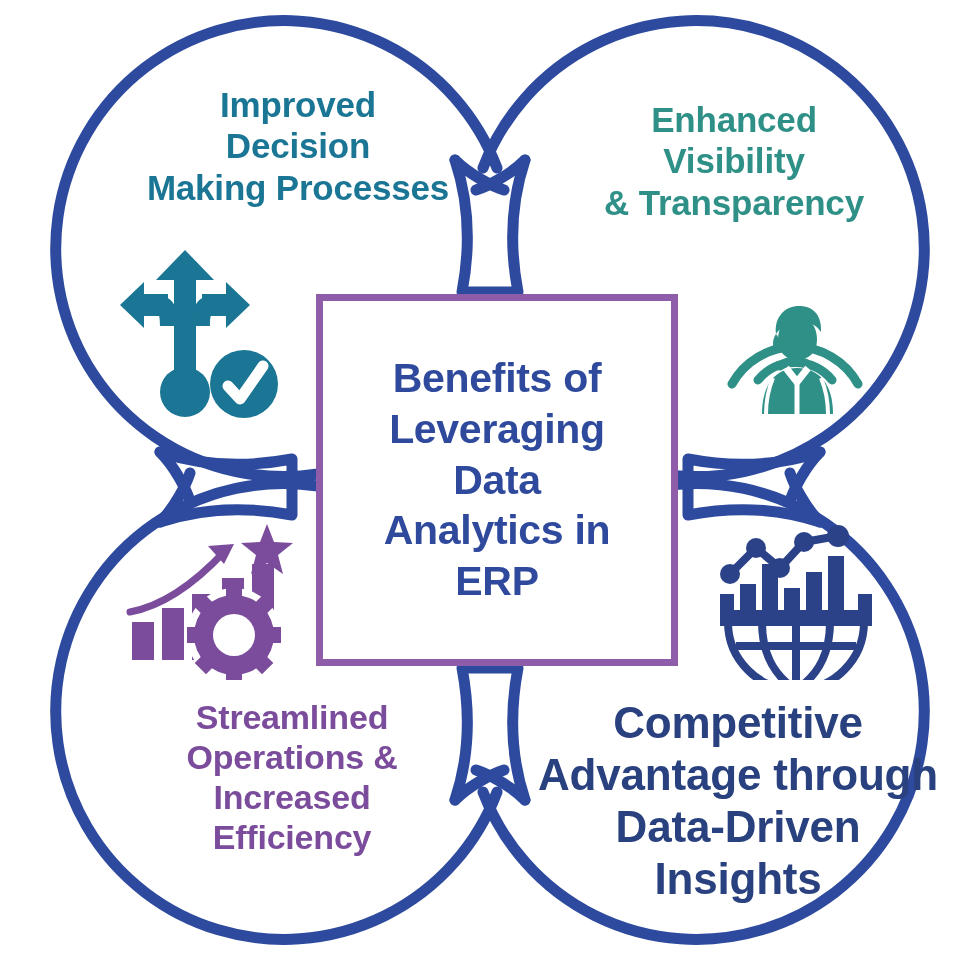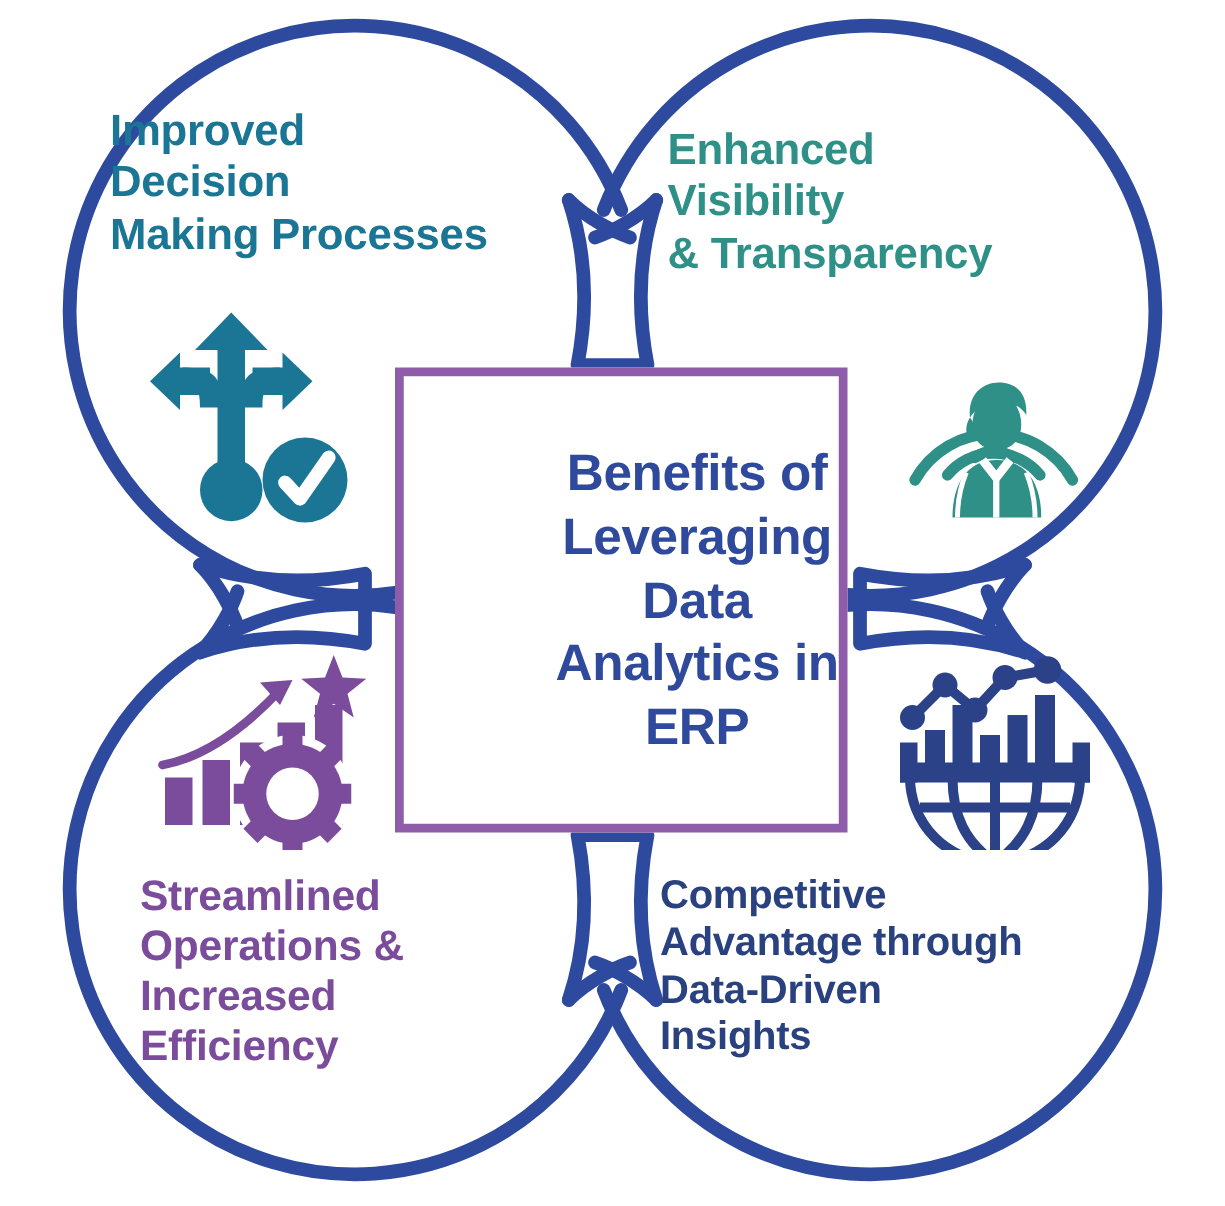--- a/index.html
+++ b/index.html
@@ -21,21 +21,21 @@
   }
   .layer {
     position: absolute;
     top: 0;
     left: 0;
     width: 980px;
     height: 965px;
   }
   .quad-label {
     position: absolute;
-    text-align: left;
+    text-align: center;
     font-weight: bold;
     line-height: 1.18;
     letter-spacing: -0.2px;
     white-space: pre-line;
   }
   #label-tl {
     left: 88px;
     top: 84px;
     width: 420px;
     font-size: 35px;
@@ -52,35 +52,35 @@
     left: 112px;
     top: 697px;
     width: 360px;
     font-size: 34px;
     color: #7B4C9B;
   }
   #label-br {
     left: 528px;
     top: 697px;
     width: 420px;
-    font-size: 32px;
+    font-size: 44px;
     color: #29417F;
   }
   #center-box {
     position: absolute;
     left: 316px;
     top: 294px;
     width: 362px;
     height: 372px;
     border: 7px solid #8E5CA8;
     background: #ffffff;
     box-sizing: border-box;
     display: flex;
     align-items: center;
-    justify-content: flex-end;
+    justify-content: center;
   }
   #center-title {
     text-align: center;
     font-weight: bold;
     font-size: 41px;
     line-height: 1.24;
     color: #2F4A9C;
     white-space: pre-line;
     letter-spacing: -0.3px;
   }

